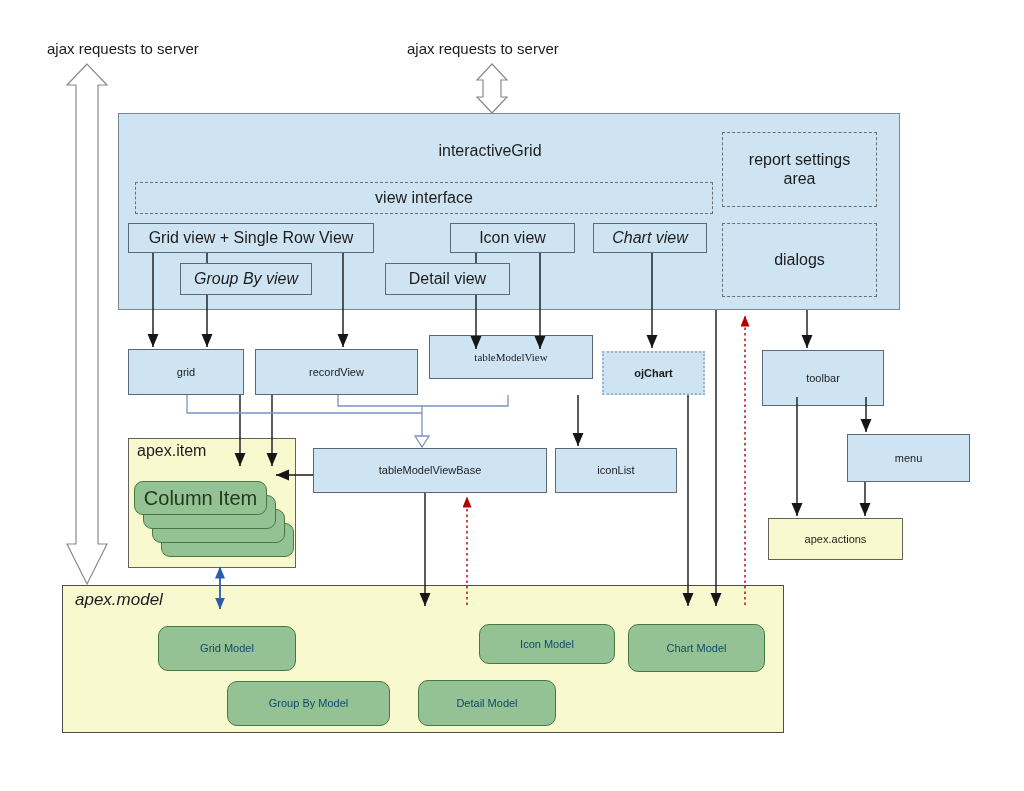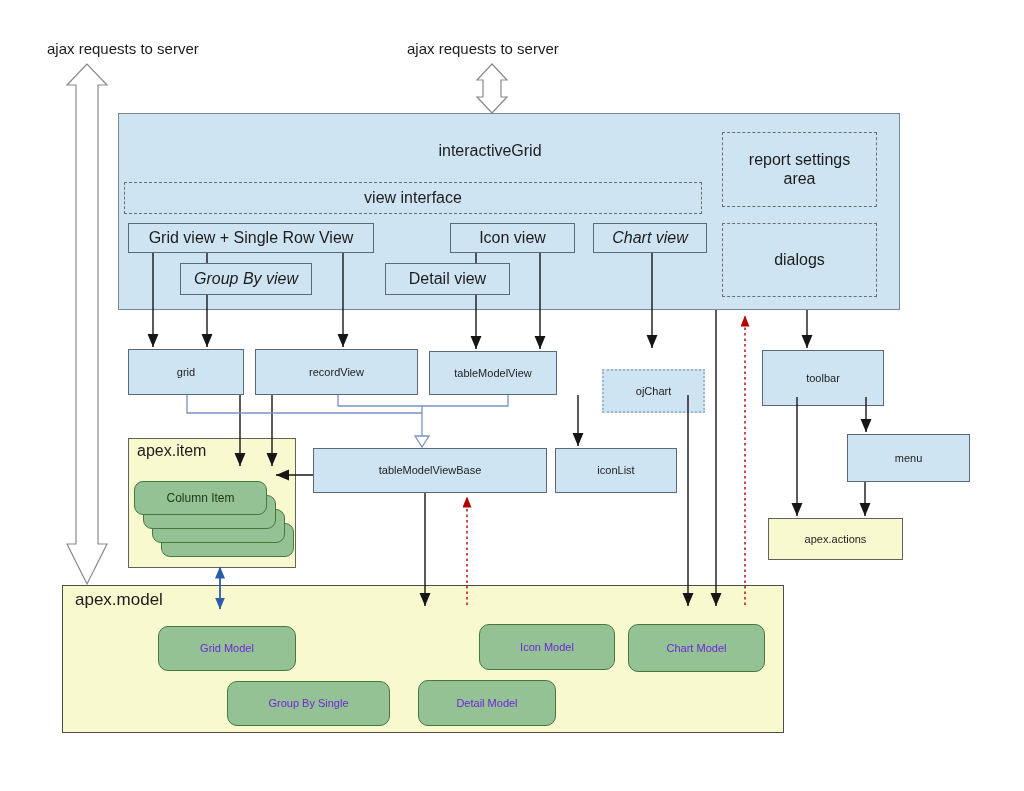--- a/index.html
+++ b/index.html
@@ -7,83 +7,83 @@
     position:relative; width:1024px; height:791px; background:#ffffff;
     font-family:"Liberation Sans", sans-serif; color:#1c1c1c; overflow:hidden;
   }
   .box { position:absolute; box-sizing:border-box; display:flex; align-items:center; justify-content:center;
          text-align:center; font-size:16px; line-height:1.15; }
   .blue  { background:#cfe4f2; border:1px solid #5a6a78; }
   .blue-big { background:#cfe4f2; border:1px solid #7a8894; }
   .dashedbox { border:1px dashed #6d6d6d; background:transparent; }
   .dotblue { background:#cfe4f2; border:2px dotted #9fb6ca; }
   .yellow { background:#f9f9d0; border:1px solid #63635a; }
-  .green { background:#94c294; border:1px solid #44793f; border-radius:10px; color:#6d28d9; }
+  .green { background:#94c294; border:1px solid #44793f; border-radius:10px; color:#0c4a6e; }
   .wbig { font-size:11px; }
   .it { font-style:italic; }
   .corner-label { position:absolute; font-size:16px; color:#1c1c1c; }
   .freetext { position:absolute; font-size:15px; white-space:nowrap; }
   #overlay { position:absolute; left:0; top:0; width:1024px; height:791px; pointer-events:none; z-index:20; }
   .stackcard { position:absolute; width:133px; height:34px; background:#94c294; border:1px solid #44793f;
                border-radius:9px; box-sizing:border-box; display:flex; align-items:center; justify-content:center;
-               font-size:12px; color:#203a1e; }
+               font-size:20px; color:#203a1e; }
 </style>
 </head>
 <body>
 
 <div id="stage">
 
   <div class="freetext" style="left:47px; top:40px;">ajax requests to server</div>
   <div class="freetext" style="left:407px; top:40px;">ajax requests to server</div>
 
   <div class="box blue-big" style="left:118px; top:113px; width:782px; height:197px; display:block;">
     <span class="corner-label" style="left:0; top:28px; width:680px; text-align:center; position:absolute;padding-left:31px;">interactiveGrid</span>
   </div>
 
-  <div class="box dashedbox" style="left:124px; top:182px; width:578px; height:32px;">view interface</div>
+  <div class="box dashedbox" style="left:135px; top:182px; width:578px; height:32px;">view interface</div>
 
   <div class="box blue" style="left:128px; top:223px; width:246px; height:30px;">Grid view + Single Row View</div>
 
   <div class="box blue" style="left:450px; top:223px; width:125px; height:30px;">Icon view</div>
 
   <div class="box blue it" style="left:593px; top:223px; width:114px; height:30px;">Chart view</div>
 
   <div class="box blue it" style="left:180px; top:263px; width:132px; height:32px;">Group By view</div>
 
   <div class="box blue" style="left:385px; top:263px; width:125px; height:32px;">Detail view</div>
 
   <div class="box dashedbox" style="left:722px; top:132px; width:155px; height:75px; padding:0 14px;">report settings area</div>
 
   <div class="box dashedbox" style="left:722px; top:223px; width:155px; height:74px;">dialogs</div>
 
   <div class="box blue wbig" style="left:128px; top:349px; width:116px; height:46px;">grid</div>
   <div class="box blue wbig" style="left:255px; top:349px; width:163px; height:46px;">recordView</div>
-  <div class="box blue wbig" style="left:429px; top:351px; width:128px; height:44px;">tableModelView</div>
-  <div class="box dotblue wbig" style="left:602px; top:369px; width:103px; height:44px;">ojChart</div>
+  <div class="box blue wbig" style="left:429px; top:335px; width:164px; height:44px;font-family:Liberation Serif, serif;">tableModelView</div>
+  <div class="box dotblue wbig" style="left:602px; top:351px; width:103px; height:44px;font-weight:bold;">ojChart</div>
   <div class="box blue wbig" style="left:762px; top:350px; width:122px; height:56px;">toolbar</div>
 
   <div class="box yellow" style="left:128px; top:438px; width:168px; height:130px; display:block;">
     <span class="corner-label" style="left:8px; top:3px;">apex.item</span>
   </div>
   <div class="stackcard" style="left:161px; top:523px;"></div>
   <div class="stackcard" style="left:152px; top:509px;"></div>
   <div class="stackcard" style="left:143px; top:495px;"></div>
   <div class="stackcard" style="left:134px; top:481px;">Column Item</div>
 
   <div class="box blue wbig" style="left:313px; top:448px; width:234px; height:45px;">tableModelViewBase</div>
   <div class="box blue wbig" style="left:555px; top:448px; width:122px; height:45px;">iconList</div>
   <div class="box blue wbig" style="left:847px; top:434px; width:123px; height:48px;">menu</div>
   <div class="box yellow wbig" style="left:768px; top:518px; width:135px; height:42px;">apex.actions</div>
 
   <div class="box yellow" style="left:62px; top:585px; width:722px; height:148px; display:block; border-color:#4d4d4d;">
-    <span class="corner-label" style="left:12px; top:4px; font-size:17px;">apex.model</span>
+    <span class="corner-label" style="left:12px; top:4px; font-size:17px;font-style:italic;">apex.model</span>
   </div>
   <div class="box green wbig" style="left:158px; top:626px; width:138px; height:45px;">Grid Model</div>
-  <div class="box green wbig" style="left:227px; top:681px; width:163px; height:45px;">Group By Single</div>
-  <div class="box green wbig" style="left:479px; top:624px; width:136px; height:46px;">Icon Model</div>
+  <div class="box green wbig" style="left:227px; top:681px; width:163px; height:45px;">Group By Model</div>
+  <div class="box green wbig" style="left:479px; top:624px; width:136px; height:40px;">Icon Model</div>
   <div class="box green wbig" style="left:418px; top:680px; width:138px; height:46px;">Detail Model</div>
   <div class="box green wbig" style="left:628px; top:624px; width:137px; height:48px;">Chart Model</div>
 
   <svg id="overlay" viewBox="0 0 1024 791" xmlns="http://www.w3.org/2000/svg">
     <defs>
       <marker id="mb" markerUnits="userSpaceOnUse" markerWidth="15" markerHeight="13" refX="13" refY="5.5" orient="auto">
         <path d="M0,0 L13,5.5 L0,11 Z" fill="#161616"></path>
       </marker>
       <marker id="mr" markerUnits="userSpaceOnUse" markerWidth="13" markerHeight="11" refX="10.5" refY="4.5" orient="auto">
         <path d="M0,0 L11,4.5 L0,9 Z" fill="#b30000"></path>

